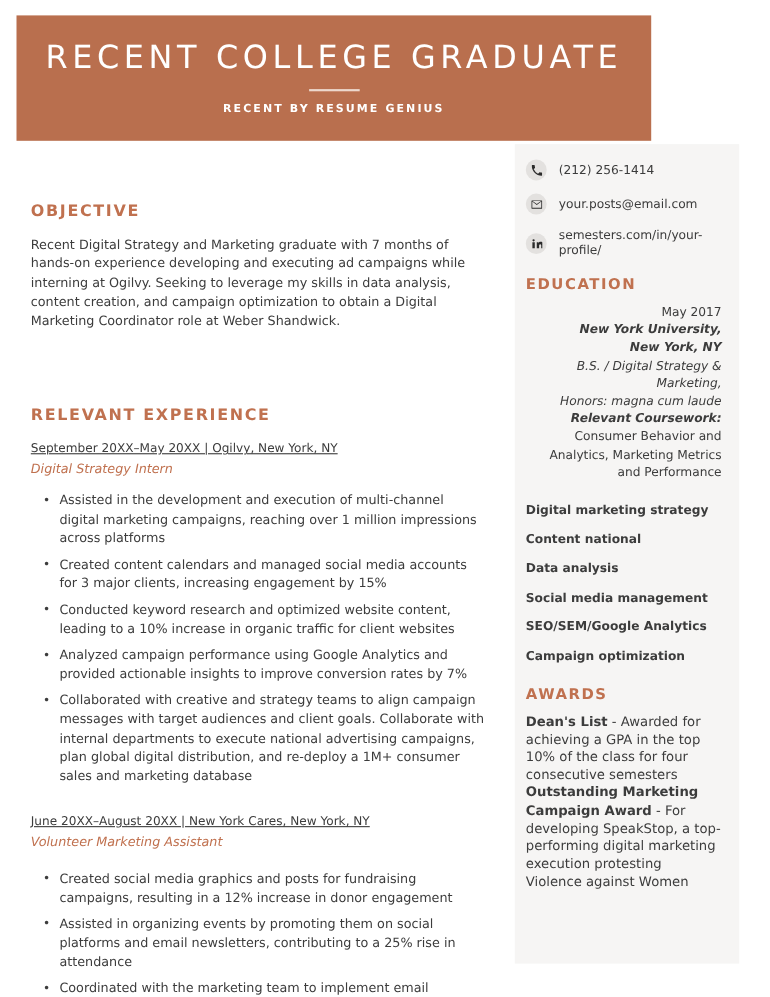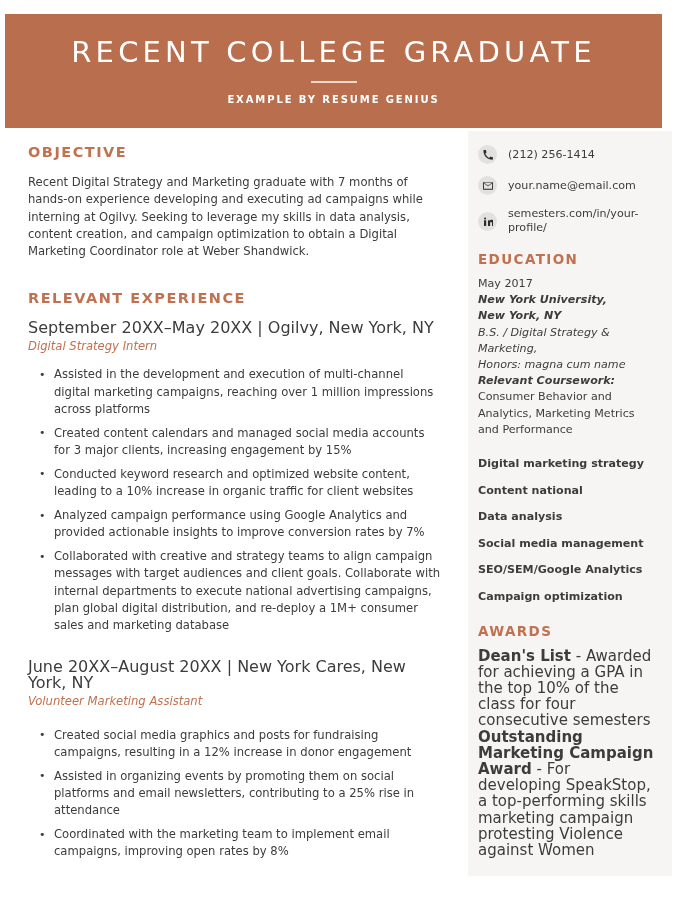--- a/index.html
+++ b/index.html
@@ -10,23 +10,23 @@
     background: #ffffff;
     font-family: "DejaVu Sans", "Liberation Sans", sans-serif;
     color: #3c3c3c;
     overflow: hidden;
     position: relative;
   }
 
   
   .header {
     position: absolute;
-    left: 5px;
+    left: 15px;
     top: 14px;
-    width: 657px;
+    width: 577px;
     height: 114px;
     background: #b96f4e;
     display: flex;
     flex-direction: column;
     align-items: center;
     justify-content: center;
   }
   .header-title {
     color: #ffffff;
     font-size: 29px;
@@ -56,35 +56,37 @@
     top: 144px;
     width: 415px;
   }
 
   .section-heading {
     color: #c0714f;
     font-size: 14.5px;
     font-weight: 700;
     letter-spacing: 1.5px;
     margin-bottom: 14px;
+    margin-top: 40px;
   }
 
   .objective-text {
     font-size: 11.6px;
     line-height: 17.3px;
     color: #3c3c3c;
   }
 
   .exp-gap { height: 30px; }
 
   .job-meta {
-    font-size: 16px;
+    font-size: 11px;
     line-height: 16px;
     color: #3c3c3c;
     margin-bottom: 2px;
+    text-decoration: underline;
   }
   .job-title {
     font-size: 11.6px;
     line-height: 16px;
     color: #c0714f;
     margin-bottom: 12px;
     font-style: italic;
   }
 
   ul.bullets { list-style: none; }
@@ -150,47 +152,48 @@
     letter-spacing: 1.4px;
     margin-bottom: 9px;
   }
 
   .side-block { margin-bottom: 19px; }
 
   .edu-line {
     font-size: 11.1px;
     line-height: 16.2px;
     color: #3c3c3c;
+    text-align: right;
   }
   .edu-line.bold { font-weight: 700; font-style: italic; }
   .edu-line.italic { font-style: italic; }
   .edu-line.bolditalic { font-weight: 700; font-style: italic; }
 
   .skill-item {
     font-size: 11.1px;
     line-height: 14px;
     color: #3c3c3c;
     margin-bottom: 12.5px;
     font-weight: bold;
   }
 
   .award-para {
-    font-size: 15px;
+    font-size: 12px;
     line-height: 16.2px;
     color: #3c3c3c;
   }
   .award-para b { font-weight: 700; }
 </style>
 </head>
 <body>
 
 <div class="header">
   <div class="header-title">RECENT COLLEGE GRADUATE</div>
   <div class="header-rule"></div>
-  <div class="header-subtitle">EXAMPLE BY RESUME GENIUS</div>
+  <div class="header-subtitle">RECENT BY RESUME GENIUS</div>
 </div>
 
 <div class="main-col">
 
   <div>
     <div class="section-heading">OBJECTIVE</div>
     <div class="objective-text">Recent Digital Strategy and Marketing graduate with 7 months of hands-on experience developing and executing ad campaigns while interning at Ogilvy. Seeking to leverage my skills in data analysis, content creation, and campaign optimization to obtain a Digital Marketing Coordinator role at Weber Shandwick.</div>
   </div>
 
   <div class="exp-gap"></div>
@@ -237,56 +240,56 @@
       </span>
       <span class="contact-text">(212) 256-1414</span>
     </div>
 
     <div class="contact-row">
       <span class="contact-icon">
         <svg width="10" height="10" viewBox="0 0 24 18" fill="#2b2b2b">
           <path d="M1 0h22c.6 0 1 .4 1 1v16c0 .6-.4 1-1 1H1c-.6 0-1-.4-1-1V1c0-.6.4-1 1-1zm11 9.8L2.2 2.4v13.4h19.6V2.4L12 9.8zM12 7.6L21.3 1.4H2.7L12 7.6z"></path>
         </svg>
       </span>
-      <span class="contact-text">your.name@email.com</span>
+      <span class="contact-text">your.posts@email.com</span>
     </div>
 
     <div class="contact-row">
       <span class="contact-icon">
         <svg width="10" height="10" viewBox="0 0 24 24" fill="#2b2b2b">
           <path d="M4.98 3.5a2.5 2.5 0 11-.02 5 2.5 2.5 0 01.02-5zM2.4 9.9h5.2V24H2.4V9.9zM10.6 9.9h4.98v1.93h.07c.7-1.25 2.4-2.57 4.93-2.57 5.27 0 6.24 3.3 6.24 7.6V24h-5.2v-6.3c0-1.5-.03-3.44-2.1-3.44-2.1 0-2.42 1.64-2.42 3.33V24h-5.2V9.9z"></path>
         </svg>
       </span>
       <span class="contact-text">semesters.com/in/your-profile/</span>
     </div>
   </div>
 
   <div class="side-block">
     <div class="side-heading">EDUCATION</div>
     <div class="edu-line">May 2017</div>
     <div class="edu-line bold">New York University,</div>
     <div class="edu-line bold">New York, NY</div>
     <div class="edu-line italic">B.S. / Digital Strategy &amp;  Marketing,</div>
-    <div class="edu-line italic">Honors: magna cum name</div>
+    <div class="edu-line italic">Honors: magna cum laude</div>
     <div class="edu-line bolditalic">Relevant Coursework:</div>
     <div class="edu-line">Consumer Behavior and Analytics, Marketing Metrics and Performance</div>
   </div>
 
   <div class="side-block">
     <div class="skill-item">Digital marketing strategy</div>
     <div class="skill-item">Content national</div>
     <div class="skill-item">Data analysis</div>
     <div class="skill-item">Social media management</div>
     <div class="skill-item">SEO/SEM/Google Analytics</div>
     <div class="skill-item">Campaign optimization</div>
   </div>
 
   <div class="side-block">
     <div class="side-heading">AWARDS</div>
     <div class="award-para">
       <b>Dean's List</b><span> - Awarded for achieving a GPA in the top 10% of the class for four consecutive semesters</span>
     </div>
     <div class="award-para">
-      <b>Outstanding Marketing Campaign Award</b><span> - For developing SpeakStop, a top-performing skills marketing campaign protesting Violence against Women</span>
+      <b>Outstanding Marketing Campaign Award</b><span> - For developing SpeakStop, a top-performing digital marketing execution protesting Violence against Women</span>
     </div>
   </div>
 
 </div>
 
 </body></html>

